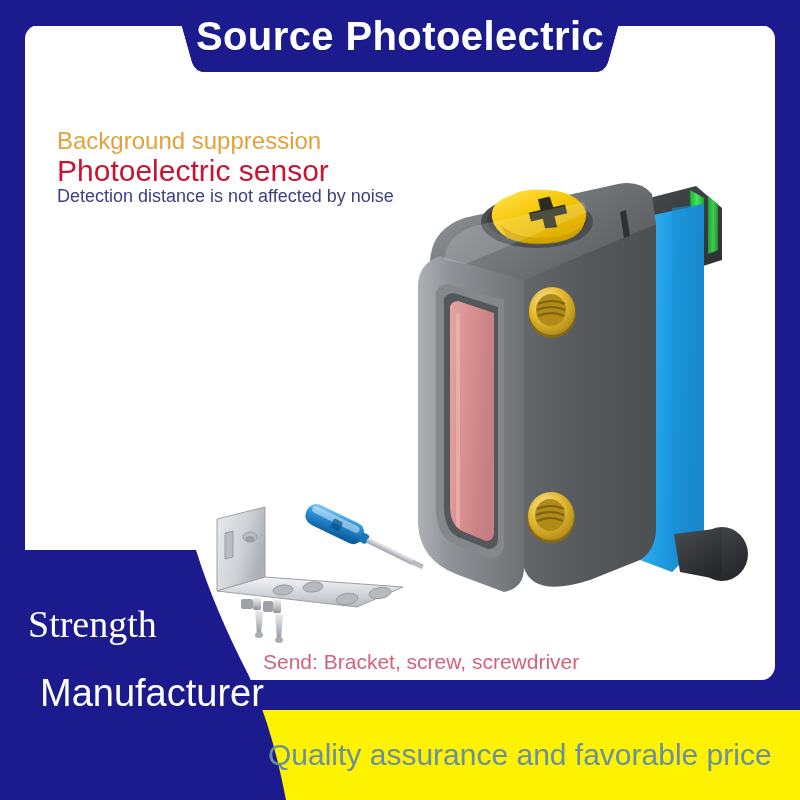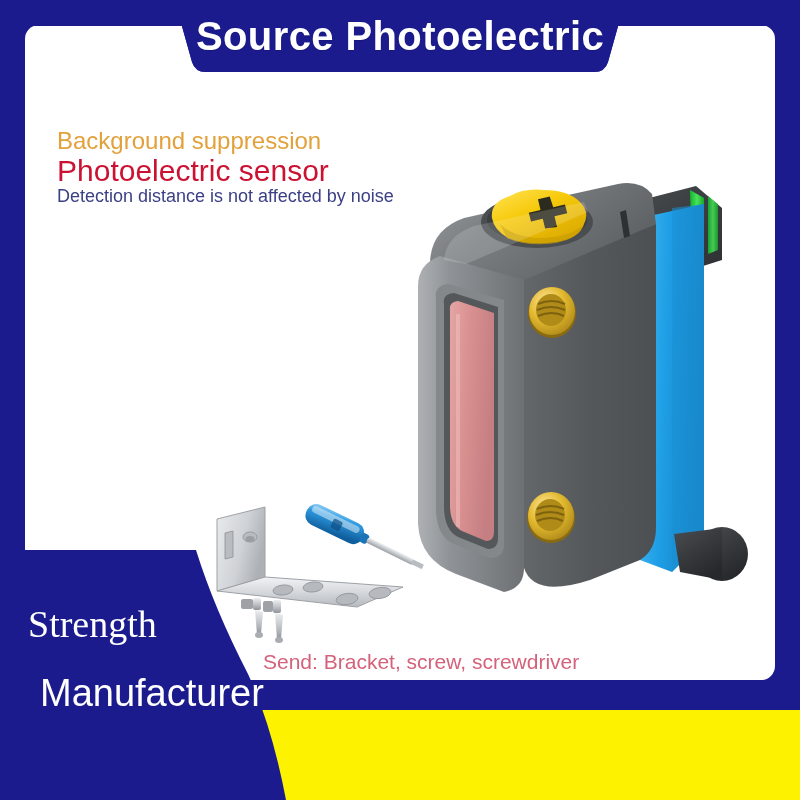--- a/index.html
+++ b/index.html
@@ -291,20 +291,21 @@
         <rect x="156" y="34" width="8" height="10" rx="3" fill="#1a74b8"></rect>
         <rect x="163" y="36" width="52" height="6" rx="2.5" fill="url(#sdS)"></rect>
         <rect x="213" y="36.5" width="12" height="5" rx="1" fill="#b9bdc2"></rect>
       </g>
     </svg>
   </div>
 
   <div class="accessory-caption">Send: Bracket, screw, screwdriver</div>
 
   <div class="yellow-band"></div>
+  <div class="yellow-text">Quality assurance and favorable price</div>
 
   <div class="corner">
     <svg width="340" height="250" viewBox="0 0 340 250">
       <path d="M0,0 H196 Q214,58 248,124 Q272,176 286,250 H0 Z" fill="#1b1b8e"></path>
     </svg>
   </div>
   <div class="corner-text">
     <div class="l1">Strength</div>
     <div class="l2">Manufacturer</div>
   </div>

